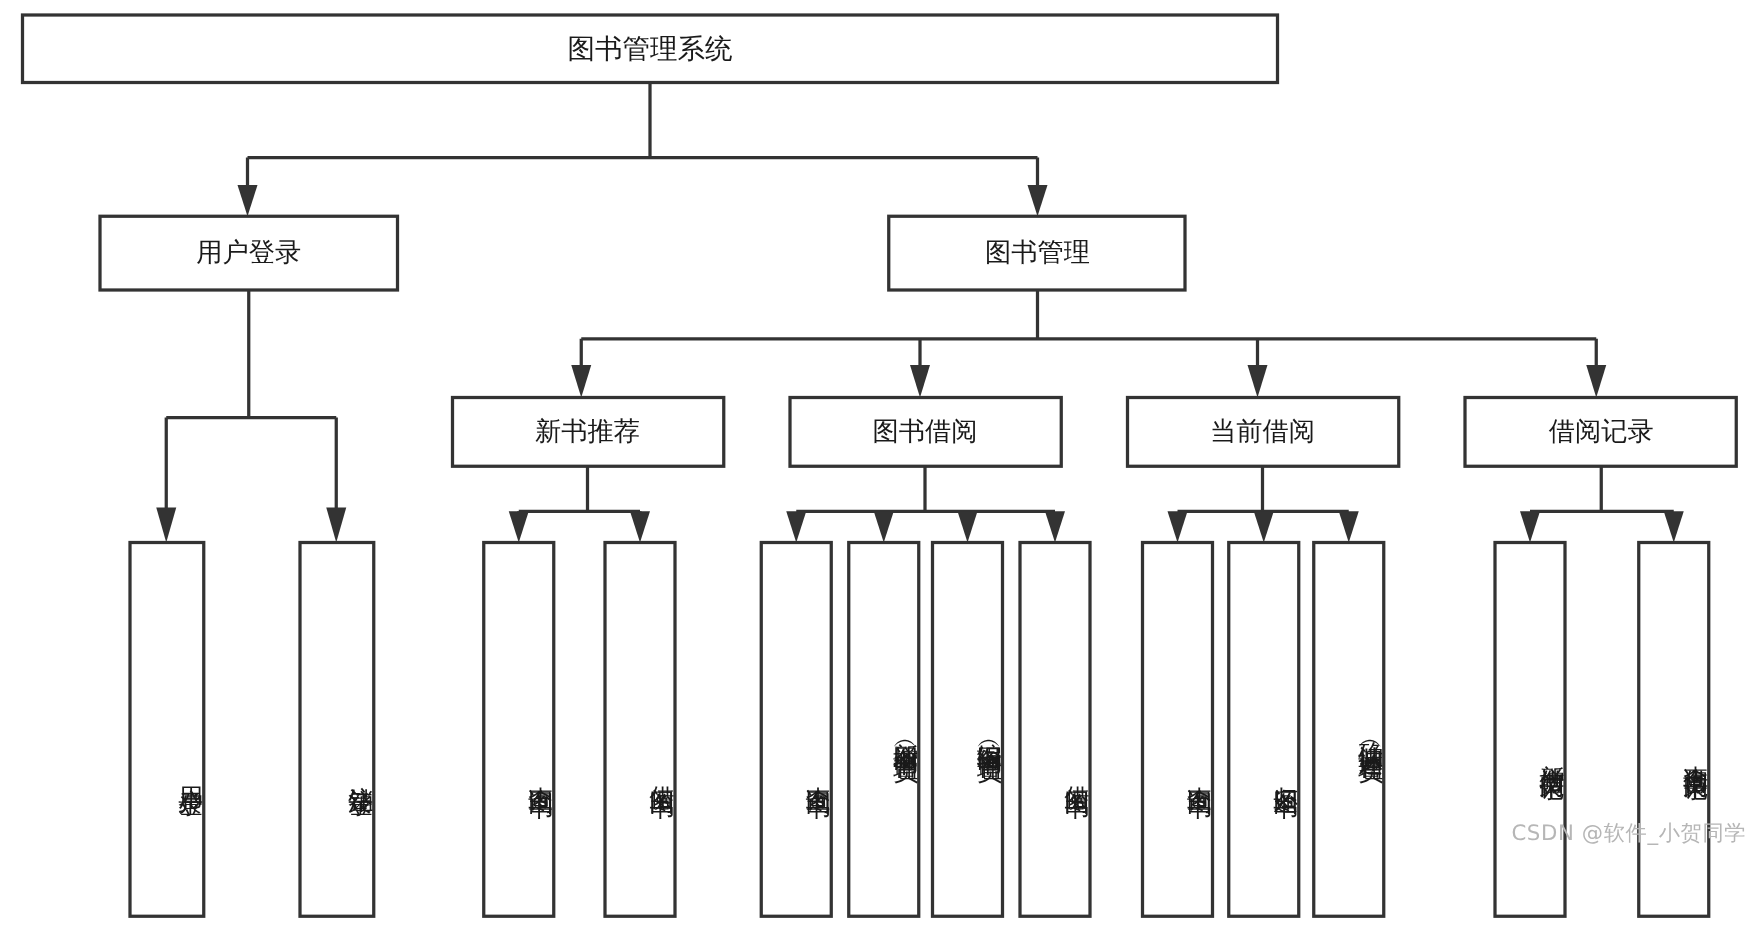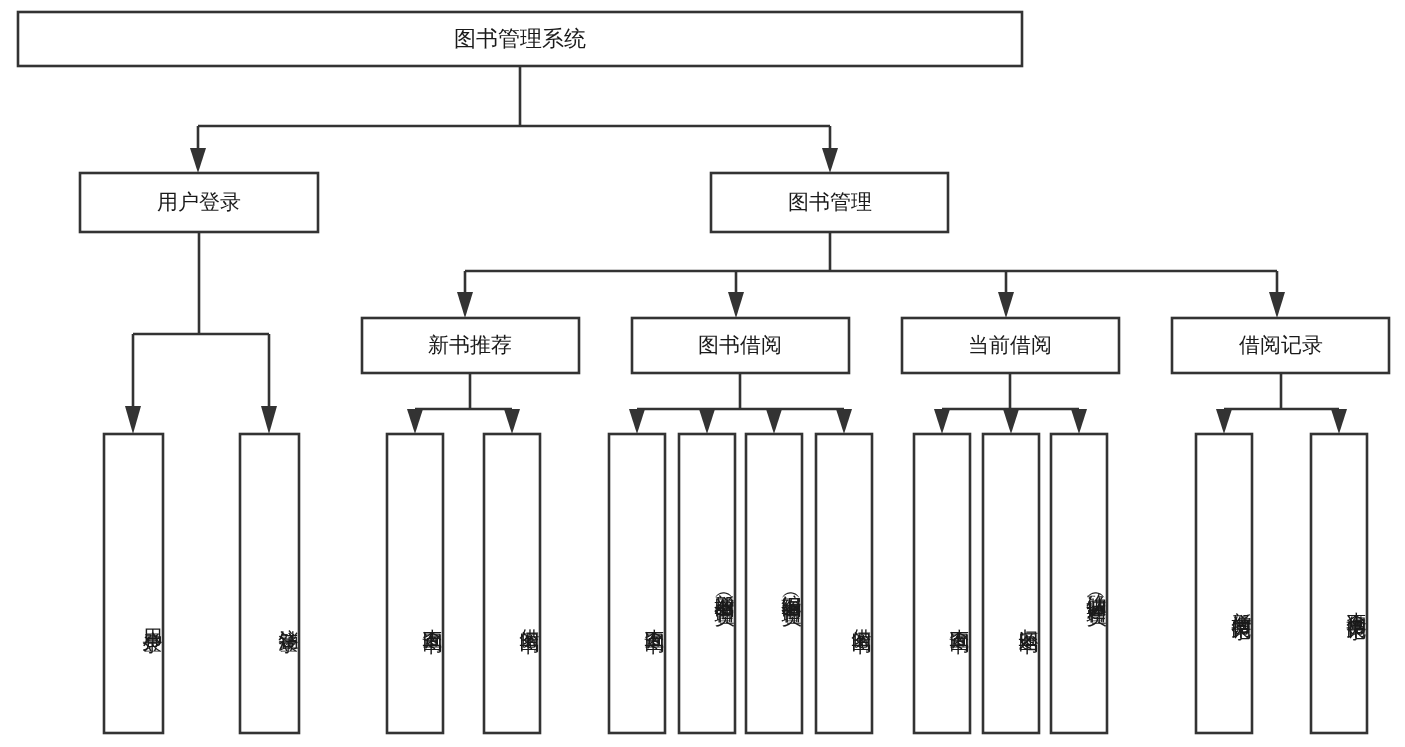--- a/index.html
+++ b/index.html
@@ -227,14 +227,15 @@
   <div class="leaf-text" style="left:914px; top:500px; width:56px; height:233px;">查询图书</div>
 
   <div class="leaf-text" style="left:983px; top:500px; width:56px; height:233px;">归还图书</div>
 
   <div class="leaf-text" style="left:1051px; top:440px; width:56px; height:293px;">确认归还（管理员）</div>
 
   <div class="leaf-text" style="left:1196px; top:470px; width:56px; height:263px;">新增借阅记录</div>
 
   <div class="leaf-text" style="left:1311px; top:470px; width:56px; height:263px;">查询借阅记录</div>
 
+  <div class="watermark">CSDN @软件_小贺同学</div>
 
 </div>
 
 </body></html>

